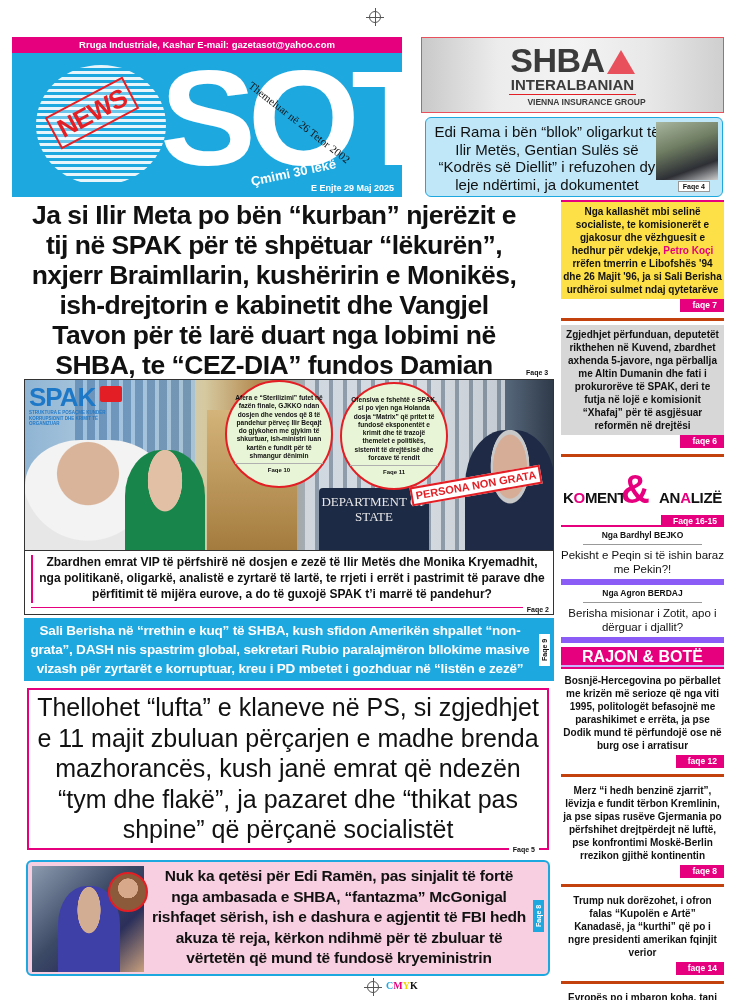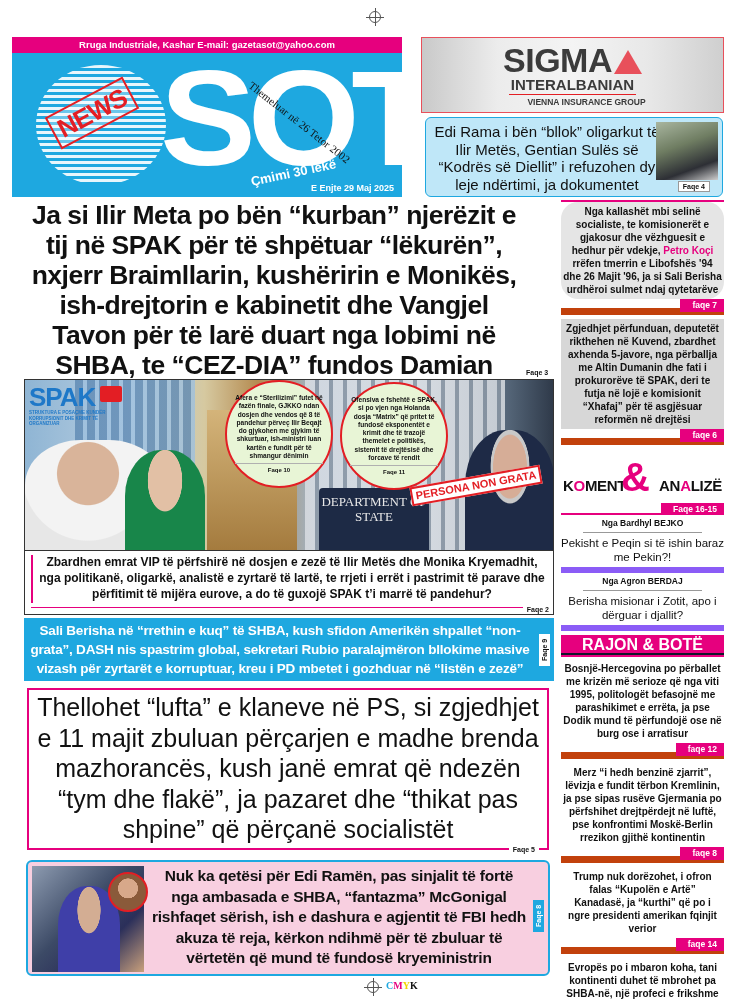--- a/index.html
+++ b/index.html
@@ -87,37 +87,37 @@
   .fbi-box .vert-faqe { right: 4px; top: 38px; background: #1ea8e0; color: #fff; }
 
   
   .cmyk { position: absolute; left: 386px; top: 980px; font-family: "Liberation Serif", serif; font-weight: bold; font-size: 10px; }
   .cmyk .c { color: #1ea8e0; } .cmyk .m { color: #e6007e; } .cmyk .y { color: #f2d600; } .cmyk .k { color: #111; }
 
   
   .rcol { position: absolute; left: 561px; top: 200px; width: 163px; }
   .r-item { position: relative; }
   .r-text { text-align: center; font-weight: bold; font-size: 10px; line-height: 13px; color: #111; padding: 3px 2px 0; }
-  .r-pinkbg { background: #e5e5e5; border-radius: 17px; }
+  .r-pinkbg { background: #fde047; }
   .r-graybg { background: #d7d7d7; }
-  .r-faqe-row { height: 16px; position: relative; border-bottom: 7px solid #c2410c; margin-bottom: 4px; }
+  .r-faqe-row { height: 22px; position: relative; border-bottom: 3px solid #c2410c; margin-bottom: 4px; }
   .r-faqe { position: absolute; right: 0; top: 0; height: 13px; background: #e6007e; color: #fff; font-size: 8.5px; font-weight: bold; line-height: 13px; padding: 0 7px 0 12px; }
   .r-topline { height: 2px; background: #e6007e; }
   .petro { color: #e6007e; }
   .koment { position: relative; height: 44px; text-align: left; margin-top: 14px; }
   .koment .w1, .koment .w2 { position: absolute; top: 18px; font-weight: bold; font-size: 15px; color: #111; letter-spacing: -0.3px; }
   .koment .w1 { left: 2px; } .koment .w2 { right: 2px; }
   .koment .amp { position: absolute; left: 60px; top: -4px; color: #e6007e; font-weight: 900; font-size: 40px; line-height: 44px; }
   .koment .hl { color: #e6007e; }
   .koment-faqe { height: 12px; position: relative; border-bottom: 2px solid #e6007e; margin-bottom: 2px; }
   .koment-faqe .r-faqe { height: 12px; line-height: 12px; }
   .author { text-align: center; font-weight: bold; font-size: 8.5px; color: #111; line-height: 13px; }
   .author-sep { height: 1px; background: #999; margin: 2px 22px 3px; }
   .opinion { text-align: center; font-size: 11.5px; line-height: 14px; color: #111; padding-bottom: 3px; border-bottom: 6px solid #8b5cf6; margin-bottom: 2px; }
-  .rajon { margin-top: 4px; height: 20px; background: #e6007e; color: #fff; text-align: center; font-weight: 900; font-size: 16px; line-height: 20px; border-bottom: 2px solid #0f172a; outline: 0; }
+  .rajon { margin-top: 4px; height: 20px; background: #e6007e; color: #fff; text-align: center; font-weight: 900; font-size: 16px; line-height: 20px; border-bottom: 2px solid #c4b5fd; outline: 0; }
   .rajon-under { height: 2px; background: #e6007e; margin-bottom: 2px; }
 </style>
 </head>
 <body>
 
 <div class="regmark" style="left:366px; top:8px;">
     <div class="c"></div>
     <div class="h"></div>
     <div class="v"></div>
   </div>
@@ -131,21 +131,21 @@
   <div class="mast-topbar">Rruga Industriale, Kashar E-mail: gazetasot@yahoo.com</div>
   <div class="globe"></div>
   <div class="news-stamp">NEWS</div>
   <div class="sot-logo">SOT</div>
   <div class="founded">Themeluar në 26 Tetor 2002</div>
   <div class="price">Çmimi 30 lekë</div>
   <div class="mast-date">E Enjte 29 Maj 2025</div>
 </div>
 
 <div class="sigma-ad">
-  <div class="sigma-title"><span>SIGMA</span><span class="tri"></span></div>
+  <div class="sigma-title"><span>SHBA</span><span class="tri"></span></div>
   <div class="sigma-sub">INTERALBANIAN</div>
   <div class="sigma-group">VIENNA INSURANCE GROUP</div>
 </div>
 
 <div class="rama-box">
   <div class="rama-text">Edi Rama i bën “bllok” oligarkut të Ilir Metës, Gentian Sulës së “Kodrës së Diellit” i refuzohen dy leje ndërtimi, ja dokumentet</div>
   <div class="rama-photo"></div>
   <div class="rama-faqe">Faqe 4</div>
 </div>
 

